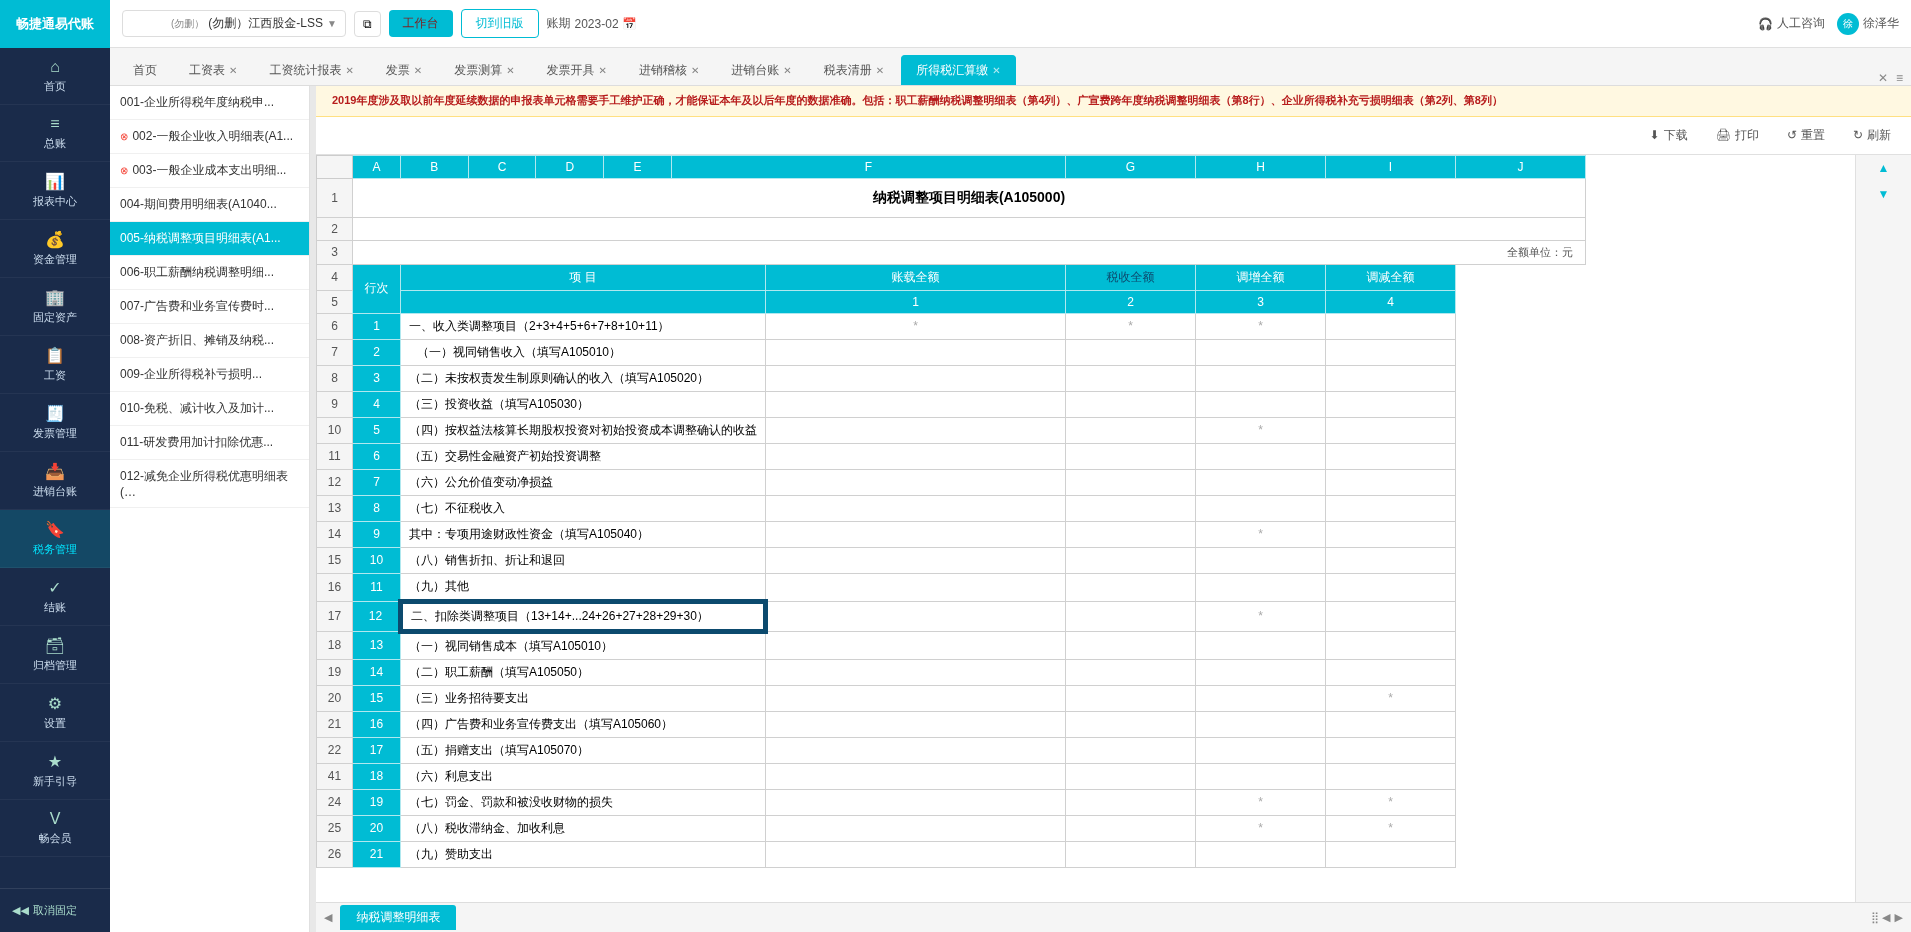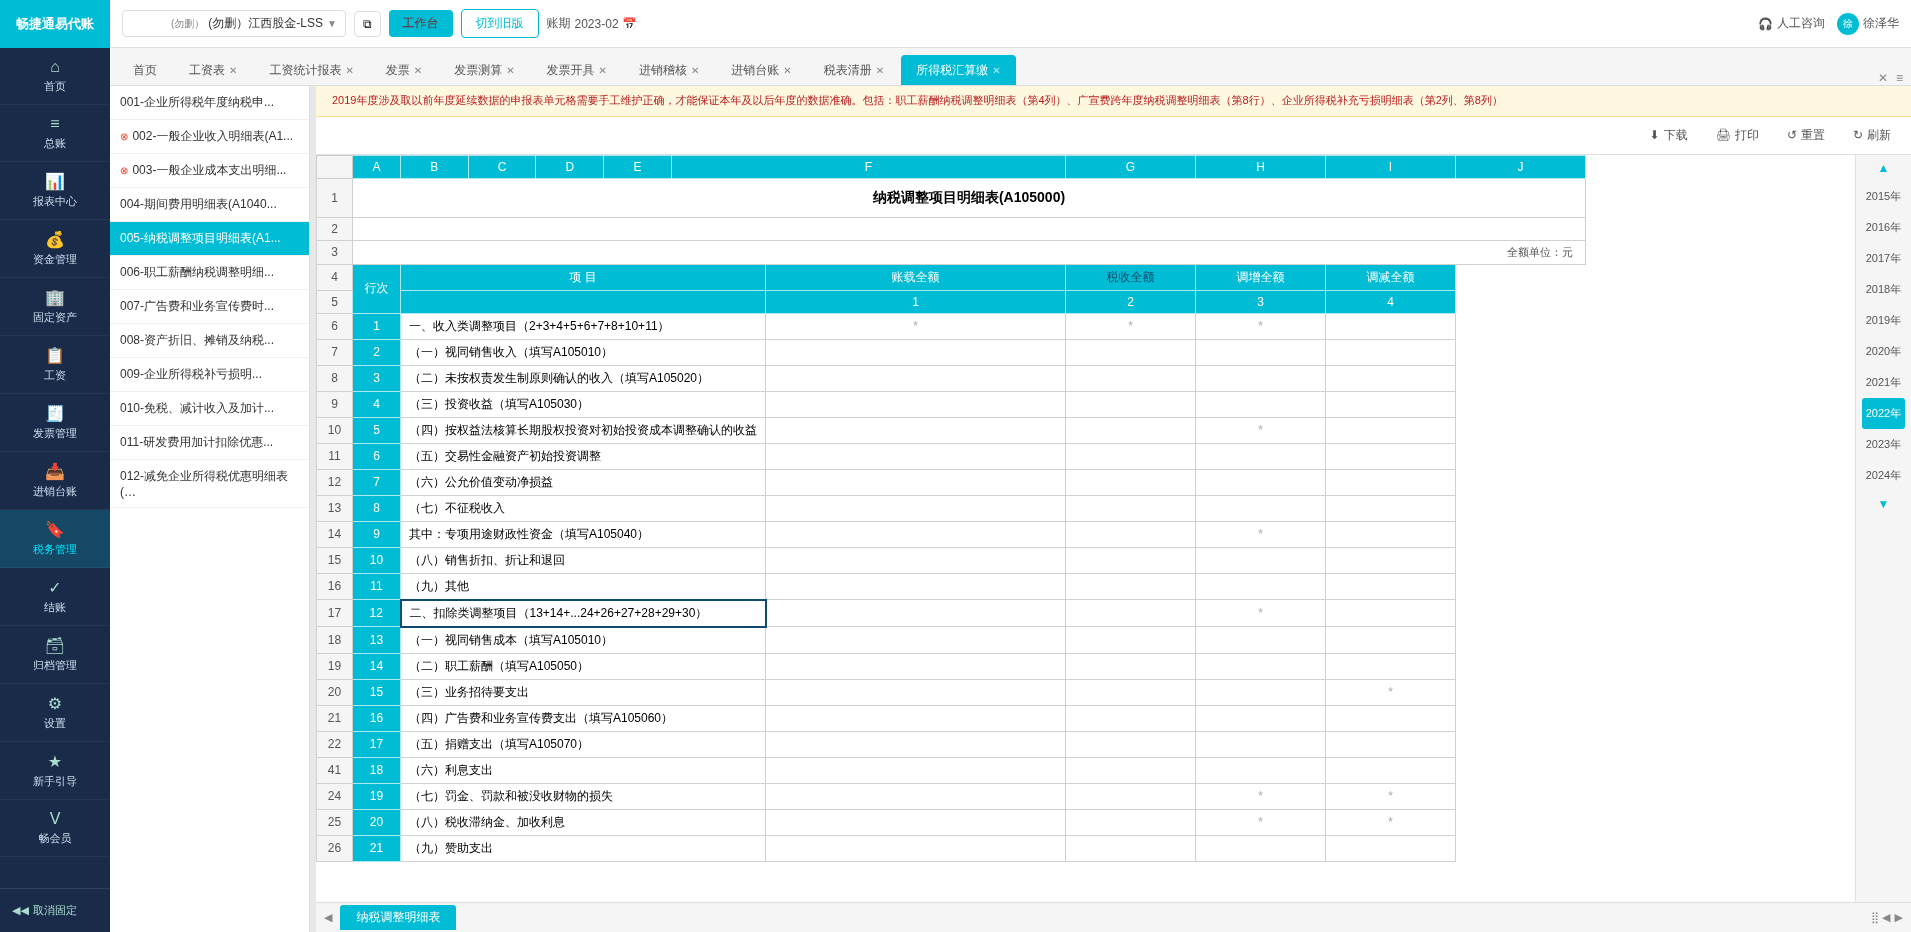--- a/index.html
+++ b/index.html
@@ -45,21 +45,21 @@
     .left-panel { width: 200px; border-right: 1px solid #e0e0e0; display: flex; flex-direction: column; overflow: hidden; flex-shrink: 0; }
     .left-panel-list { flex: 1; overflow-y: auto; }
     .left-panel-item { padding: 8px 10px; cursor: pointer; font-size: 12px; color: #333; border-bottom: 1px solid #f0f0f0; display: flex; align-items: center; gap: 4px; }
     .left-panel-item.active { background: #00bcd4; color: white; }
     .left-panel-item .error-icon { color: #f44336; font-size: 10px; }
 
     
     .right-content { flex: 1; display: flex; flex-direction: column; overflow: hidden; }
 
     
-    .notice-bar { background: #fff8e1; border-bottom: 1px solid #ffe082; padding: 6px 16px; font-size: 11px; color: #b71c1c; line-height: 1.6; }
+    .notice-bar { background: #fff8e1; border-bottom: 1px solid #ffe082; padding: 6px 16px; font-size: 11px; color: #b71c1c; line-height: 1.6; font-weight: bold; }
 
     
     .toolbar { display: flex; align-items: center; padding: 6px 12px; border-bottom: 1px solid #e0e0e0; gap: 12px; justify-content: flex-end; }
     .toolbar-btn { display: flex; align-items: center; gap: 4px; cursor: pointer; color: #555; font-size: 12px; padding: 4px 8px; border-radius: 3px; }
 
     
     .spreadsheet-wrapper { flex: 1; display: flex; overflow: hidden; }
     .spreadsheet-main { flex: 1; overflow: auto; }
     .spreadsheet-year-nav { width: 56px; background: #f5f5f5; display: flex; flex-direction: column; align-items: center; border-left: 1px solid #e0e0e0; overflow-y: auto; }
     .year-nav-up { padding: 6px; cursor: pointer; color: #00bcd4; }
@@ -376,21 +376,21 @@
     <td class="hang" style="background:#00bcd4;color:white;text-align:center;border:1px solid #b0e8ef;">1</td>
     <td colspan="5" style="border:1px solid #d0d0d0;padding:4px 8px;">一、收入类调整项目（2+3+4+5+6+7+8+10+11）</td>
     <td style="border:1px solid #d0d0d0;text-align:center;color:#aaa;">*</td>
     <td style="border:1px solid #d0d0d0;text-align:center;color:#aaa;">*</td>
     <td style="border:1px solid #d0d0d0;text-align:center;color:#aaa;">*</td>
     <td style="border:1px solid #d0d0d0;text-align:center;color:#aaa;"></td>
   </tr>
                 <tr>
     <td class="row-num">7</td>
     <td class="hang" style="background:#00bcd4;color:white;text-align:center;border:1px solid #b0e8ef;">2</td>
-    <td colspan="5" style="border:1px solid #d0d0d0;padding:4px 8px;">（一）视同销售收入（填写A105010）</td>
+    <td colspan="5" style="border:1px solid #d0d0d0;padding:4px 16px;">（一）视同销售收入（填写A105010）</td>
     <td style="border:1px solid #d0d0d0;text-align:center;color:#aaa;"></td>
     <td style="border:1px solid #d0d0d0;text-align:center;color:#aaa;"></td>
     <td style="border:1px solid #d0d0d0;text-align:center;color:#aaa;"></td>
     <td style="border:1px solid #d0d0d0;text-align:center;color:#aaa;"></td>
   </tr>
                 <tr>
     <td class="row-num">8</td>
     <td class="hang" style="background:#00bcd4;color:white;text-align:center;border:1px solid #b0e8ef;">3</td>
     <td colspan="5" style="border:1px solid #d0d0d0;padding:4px 8px;">（二）未按权责发生制原则确认的收入（填写A105020）</td>
     <td style="border:1px solid #d0d0d0;text-align:center;color:#aaa;"></td>
@@ -466,21 +466,21 @@
     <td class="hang" style="background:#00bcd4;color:white;text-align:center;border:1px solid #b0e8ef;">11</td>
     <td colspan="5" style="border:1px solid #d0d0d0;padding:4px 8px;">（九）其他</td>
     <td style="border:1px solid #d0d0d0;text-align:center;color:#aaa;"></td>
     <td style="border:1px solid #d0d0d0;text-align:center;color:#aaa;"></td>
     <td style="border:1px solid #d0d0d0;text-align:center;color:#aaa;"></td>
     <td style="border:1px solid #d0d0d0;text-align:center;color:#aaa;"></td>
   </tr>
                 <tr>
     <td class="row-num">17</td>
     <td class="hang" style="background:#00bcd4;color:white;text-align:center;border:1px solid #b0e8ef;">12</td>
-    <td colspan="5" style="border:2px solid #0c4a6e;padding:4px 8px;">二、扣除类调整项目（13+14+...24+26+27+28+29+30）</td>
+    <td colspan="5" style="border:5px solid #0c4a6e;padding:4px 8px;">二、扣除类调整项目（13+14+...24+26+27+28+29+30）</td>
     <td style="border:1px solid #d0d0d0;text-align:center;color:#aaa;"></td>
     <td style="border:1px solid #d0d0d0;text-align:center;color:#aaa;"></td>
     <td style="border:1px solid #d0d0d0;text-align:center;color:#aaa;">*</td>
     <td style="border:1px solid #d0d0d0;text-align:center;color:#aaa;"></td>
   </tr>
                 <tr>
     <td class="row-num">18</td>
     <td class="hang" style="background:#00bcd4;color:white;text-align:center;border:1px solid #b0e8ef;">13</td>
     <td colspan="5" style="border:1px solid #d0d0d0;padding:4px 8px;">（一）视同销售成本（填写A105010）</td>
     <td style="border:1px solid #d0d0d0;text-align:center;color:#aaa;"></td>
@@ -559,32 +559,20 @@
     <td style="border:1px solid #d0d0d0;text-align:center;color:#aaa;"></td>
     <td style="border:1px solid #d0d0d0;text-align:center;color:#aaa;"></td>
     <td style="border:1px solid #d0d0d0;text-align:center;color:#aaa;"></td>
   </tr>
               </tbody>
           </table>
         </div>
 
         <div class="spreadsheet-year-nav">
           <div class="year-nav-up">▲</div>
-          <div id="year-nav-list">
-              <div class="year-btn">2015年</div>
-              <div class="year-btn">2016年</div>
-              <div class="year-btn">2017年</div>
-              <div class="year-btn">2018年</div>
-              <div class="year-btn">2019年</div>
-              <div class="year-btn">2020年</div>
-              <div class="year-btn">2021年</div>
-              <div class="year-btn active">2022年</div>
-              <div class="year-btn">2023年</div>
-              <div class="year-btn">2024年</div>
-            </div>
           <div class="year-nav-down">▼</div>
         </div>
       </div>
 
       <div class="bottom-tabbar">
         <div style="margin-right:8px;font-size:11px;color:#888;">◀</div>
         <div class="bottom-tab">纳税调整明细表</div>
         <div style="margin-left:auto;font-size:11px;color:#888;display:flex;gap:4px;">
           <span>⣿ ◀</span>
           <span style="cursor:pointer;">▶</span>

